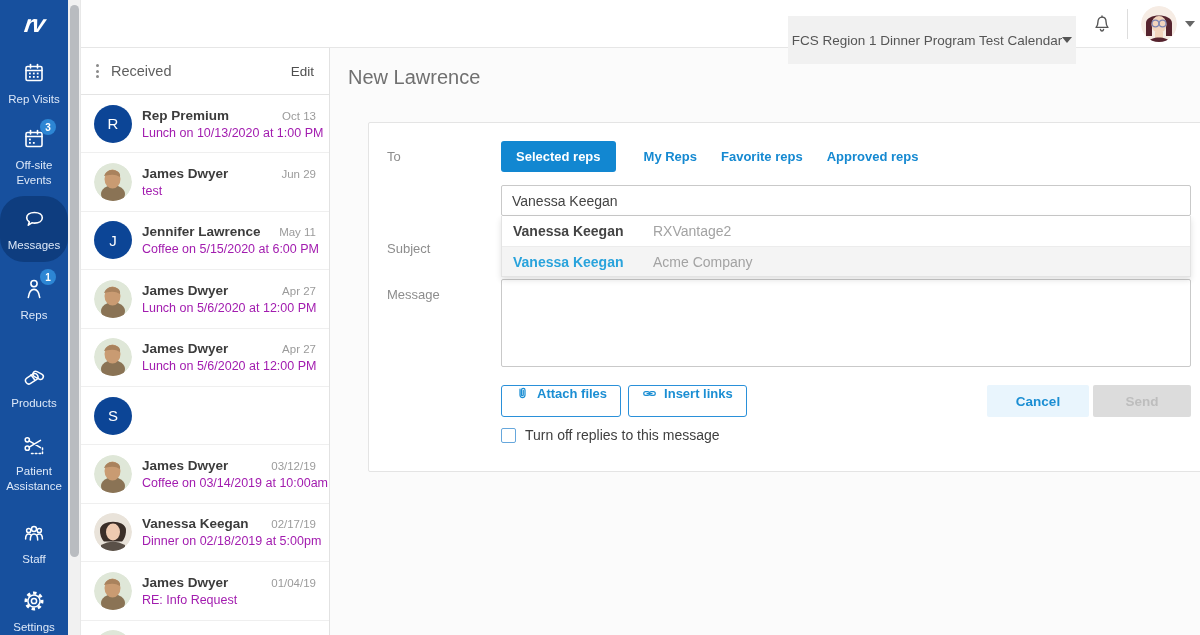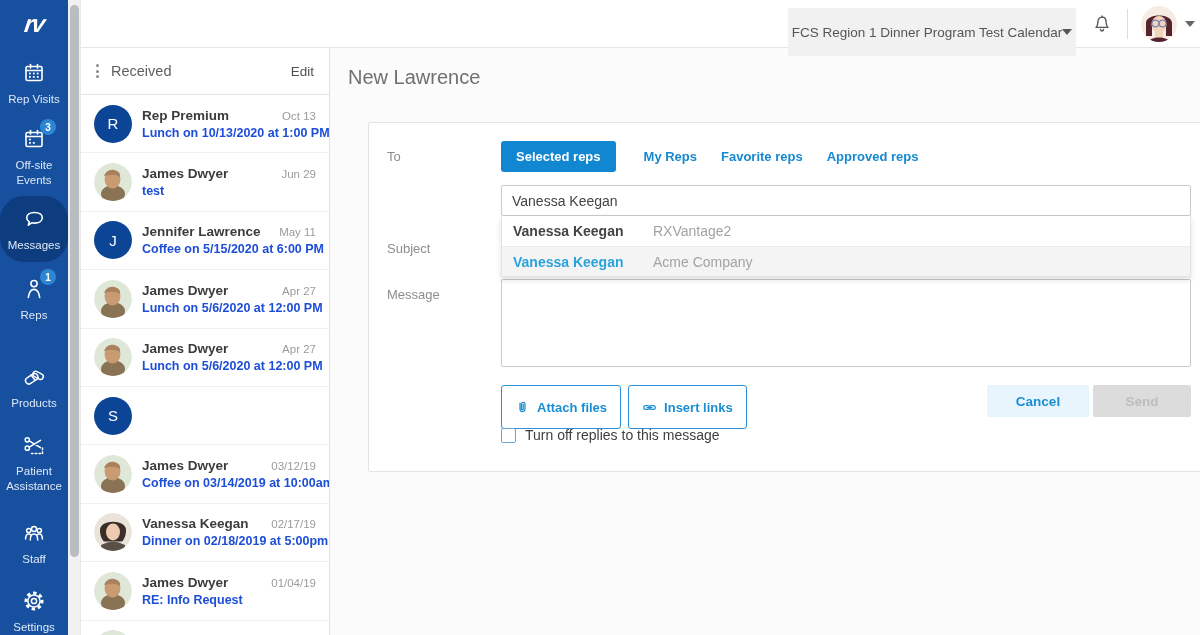--- a/index.html
+++ b/index.html
@@ -18,21 +18,21 @@
   .nav-badge { position:absolute; top:-7px; right:-9px; min-width:16px; height:16px; border-radius:8px;
                background:#2d86d4; color:#fff; font-size:10px; font-weight:bold; display:flex;
                align-items:center; justify-content:center; padding:0 3px; }
 
   
   .scroll-track { position:absolute; left:68px; top:0; width:13px; height:635px; background:#f1f1f1; border-right:1px solid #e8e8e8; z-index:4; }
   .scroll-thumb { position:absolute; left:2px; top:5px; width:9px; height:552px; background:#b9bcc0; border-radius:5px; }
 
   
   .topbar { position:absolute; left:81px; right:0; top:0; height:48px; background:#fff; border-bottom:1px solid #e6e6e6; z-index:3; }
-  .cal-select { position:absolute; left:707px; top:8px; height:48px; width:288px; background:#f1f1f1;
+  .cal-select { position:absolute; left:707px; top:16px; height:48px; width:288px; background:#f1f1f1;
                 display:flex; align-items:center; justify-content:center; cursor:pointer; }
   .cal-select span { font-size:13.5px; color:#555; }
   .caret-down { width:0; height:0; border-left:5px solid transparent; border-right:5px solid transparent; border-top:6px solid #555; }
   .bell { position:absolute; left:1010px; top:13px; width:22px; height:22px; cursor:pointer; }
   .top-divider { position:absolute; left:1046px; top:9px; width:1px; height:30px; background:#ddd; }
   .user-avatar { position:absolute; left:1060px; top:6px; width:36px; height:36px; border-radius:50%; overflow:hidden; cursor:pointer; }
   .user-caret { position:absolute; left:1104px; top:21px; width:0; height:0;
                 border-left:5px solid transparent; border-right:5px solid transparent; border-top:6px solid #666; cursor:pointer; }
 
   
@@ -43,21 +43,21 @@
   .list-title { font-size:14.5px; color:#5f5f5f; flex:1; }
   .edit-link { font-size:13.5px; color:#4f4f4f; cursor:pointer; }
   .msg-row { height:58.4px; display:flex; align-items:center; padding:0 13px; border-bottom:1px solid #efefef; cursor:pointer; background:#fff; }
   .avatar { width:38px; height:38px; border-radius:50%; flex:0 0 38px; overflow:hidden; display:flex; align-items:center; justify-content:center; }
   .avatar.initial { background:#0c4596; color:#fff; font-size:15px; }
   .avatar svg { width:38px; height:38px; }
   .msg-text { flex:1; margin-left:10px; min-width:0; }
   .msg-top { display:flex; align-items:baseline; }
   .msg-name { font-size:13.5px; font-weight:bold; color:#3c3c3c; flex:1; white-space:nowrap; }
   .msg-date { font-size:11.5px; color:#9b9b9b; }
-  .msg-preview { font-size:12.5px; color:#1d4ed8; margin-top:3px; white-space:nowrap; display:flex; align-items:center; gap:6px;font-weight:bold; }
+  .msg-preview { font-size:12.5px; color:#a21caf; margin-top:3px; white-space:nowrap; display:flex; align-items:center; gap:6px; }
   .clip-sm { width:13px; height:13px; flex:0 0 13px; }
 
   
   .main-title { position:absolute; left:348px; top:66px; font-size:20px; color:#707070; font-weight:400; z-index:1; }
   .card { position:absolute; left:348px; top:122px; width:836px; height:350px; background:#fff; border:1px solid #e4e4e4; border-radius:2px; z-index:2;margin-left:20px; }
   .fld-label { position:absolute; left:18px; font-size:13px; color:#8d8d8d; }
   .tabs { position:absolute; left:132px; top:18px; display:flex; align-items:center; }
   .tab { font-size:13px; font-weight:bold; color:#1589d1; cursor:pointer; padding:8px 0; }
   .tab + .tab { margin-left:24px; }
   .tab.active { background:#1287d1; color:#fff; padding:8px 15px; border-radius:3px; margin-right:4px; }
@@ -67,22 +67,22 @@
               box-shadow:0 3px 6px rgba(0,0,0,.12); z-index:6; }
   .dd-row { height:30px; display:flex; align-items:center; padding:0 11px; cursor:pointer; }
   .dd-row + .dd-row { border-top:1px solid #ececec; }
   .dd-row.hl { background:#f4f4f4; }
   .dd-name { font-size:14px; font-weight:bold; color:#444; width:140px; flex:0 0 140px; }
   .dd-row.hl .dd-name { color:#29a3dc; }
   .dd-company { font-size:14px; color:#a3a3a3; }
   .msg-area { position:absolute; left:132px; top:156px; width:690px; height:88px; border:1px solid #c9c9c9; border-radius:2px;
               resize:none; outline:none; font-family:"Liberation Sans",sans-serif; font-size:14px; padding:6px 10px; }
   .btn-row-left { position:absolute; left:132px; top:262px; display:flex; gap:7px; }
-  .btn-outline { height:44px; border:1px solid #2a90d9; border-radius:3px; background:#fff; color:#1b8ed3;
-                 font-size:13px; font-weight:bold; display:flex; align-items:center; gap:7px; padding:0 13px; cursor:pointer;
+  .btn-outline { height:32px; border:1px solid #2a90d9; border-radius:3px; background:#fff; color:#1b8ed3;
+                 font-size:13px; font-weight:bold; display:flex; align-items:flex-start; gap:7px; padding:0 13px; cursor:pointer;
                  font-family:"Liberation Sans",sans-serif; }
   .btn-outline svg { width:15px; height:15px; }
   .btn-cancel { position:absolute; left:618px; top:262px; width:102px; height:32px; background:#e9f5fd; color:#1b8ed3;
                 border:none; border-radius:2px; font-size:13.5px; font-weight:bold; cursor:pointer; font-family:"Liberation Sans",sans-serif; }
   .btn-send { position:absolute; left:724px; top:262px; width:98px; height:32px; background:#dcdcdc; color:#bdbdbd;
               border:none; border-radius:2px; font-size:13.5px; font-weight:bold; cursor:default; font-family:"Liberation Sans",sans-serif; }
   .chk-row { position:absolute; left:132px; top:304px; display:flex; align-items:center; gap:9px; }
   .chk-row input { width:15px; height:15px; accent-color:#1589d1; border:1.5px solid #66a7dc; appearance:none; border-radius:2px; cursor:pointer; }
   .chk-row label { font-size:14px; color:#3f3f3f; cursor:pointer; }
 </style>

